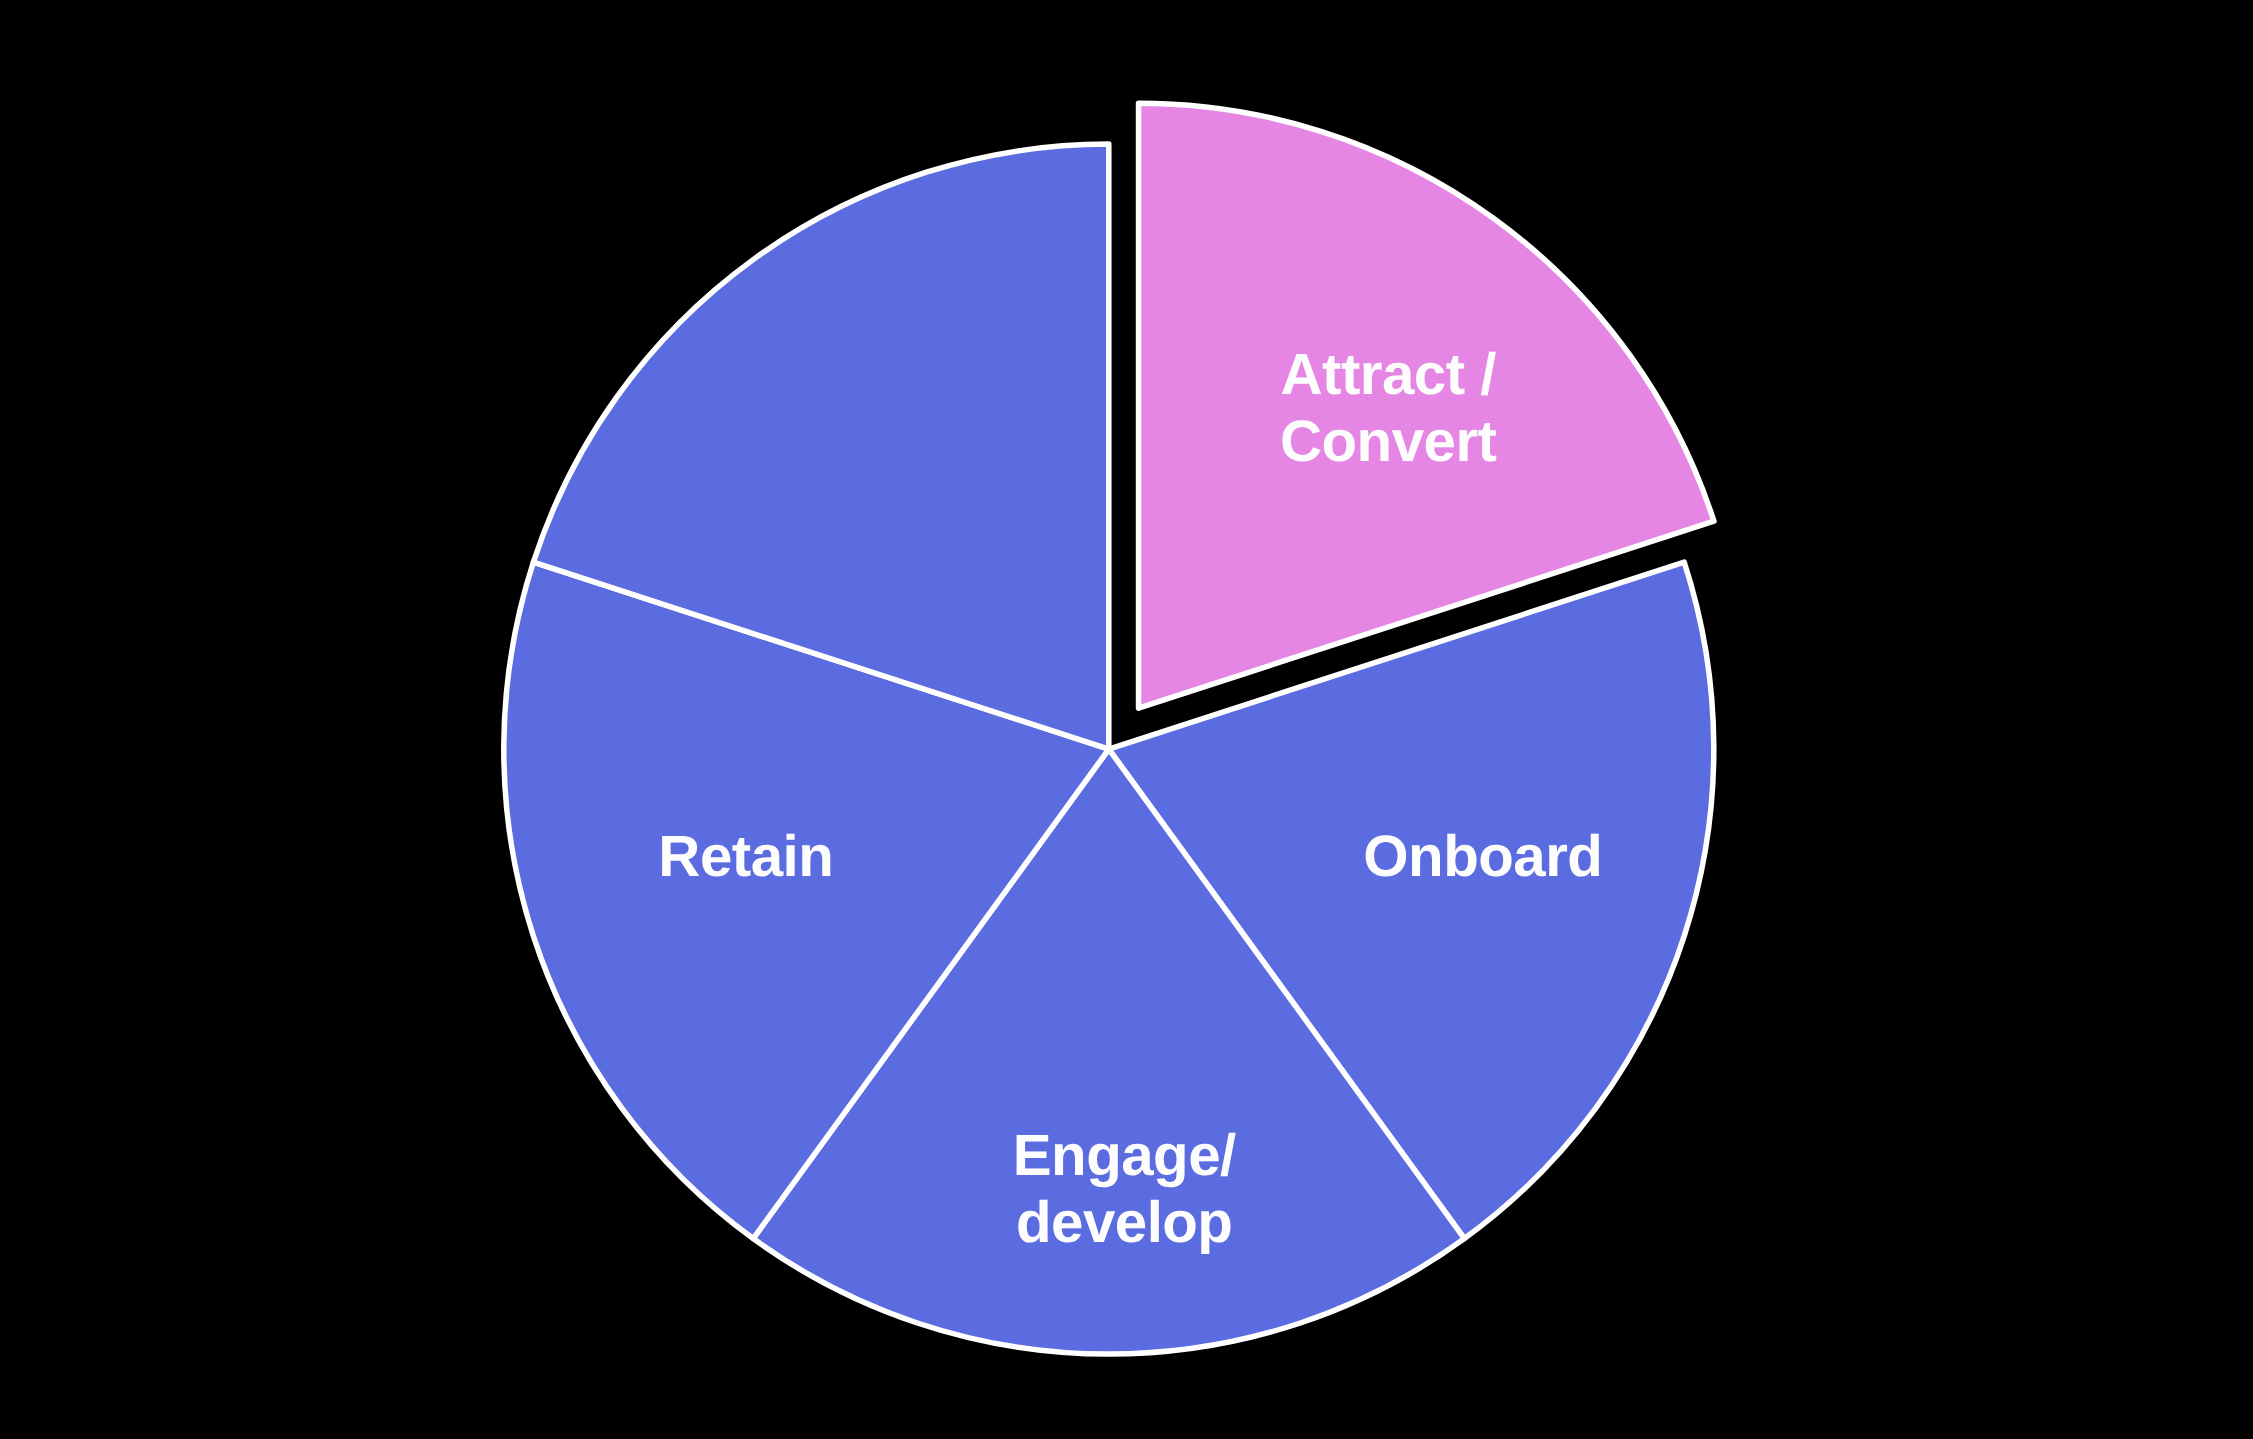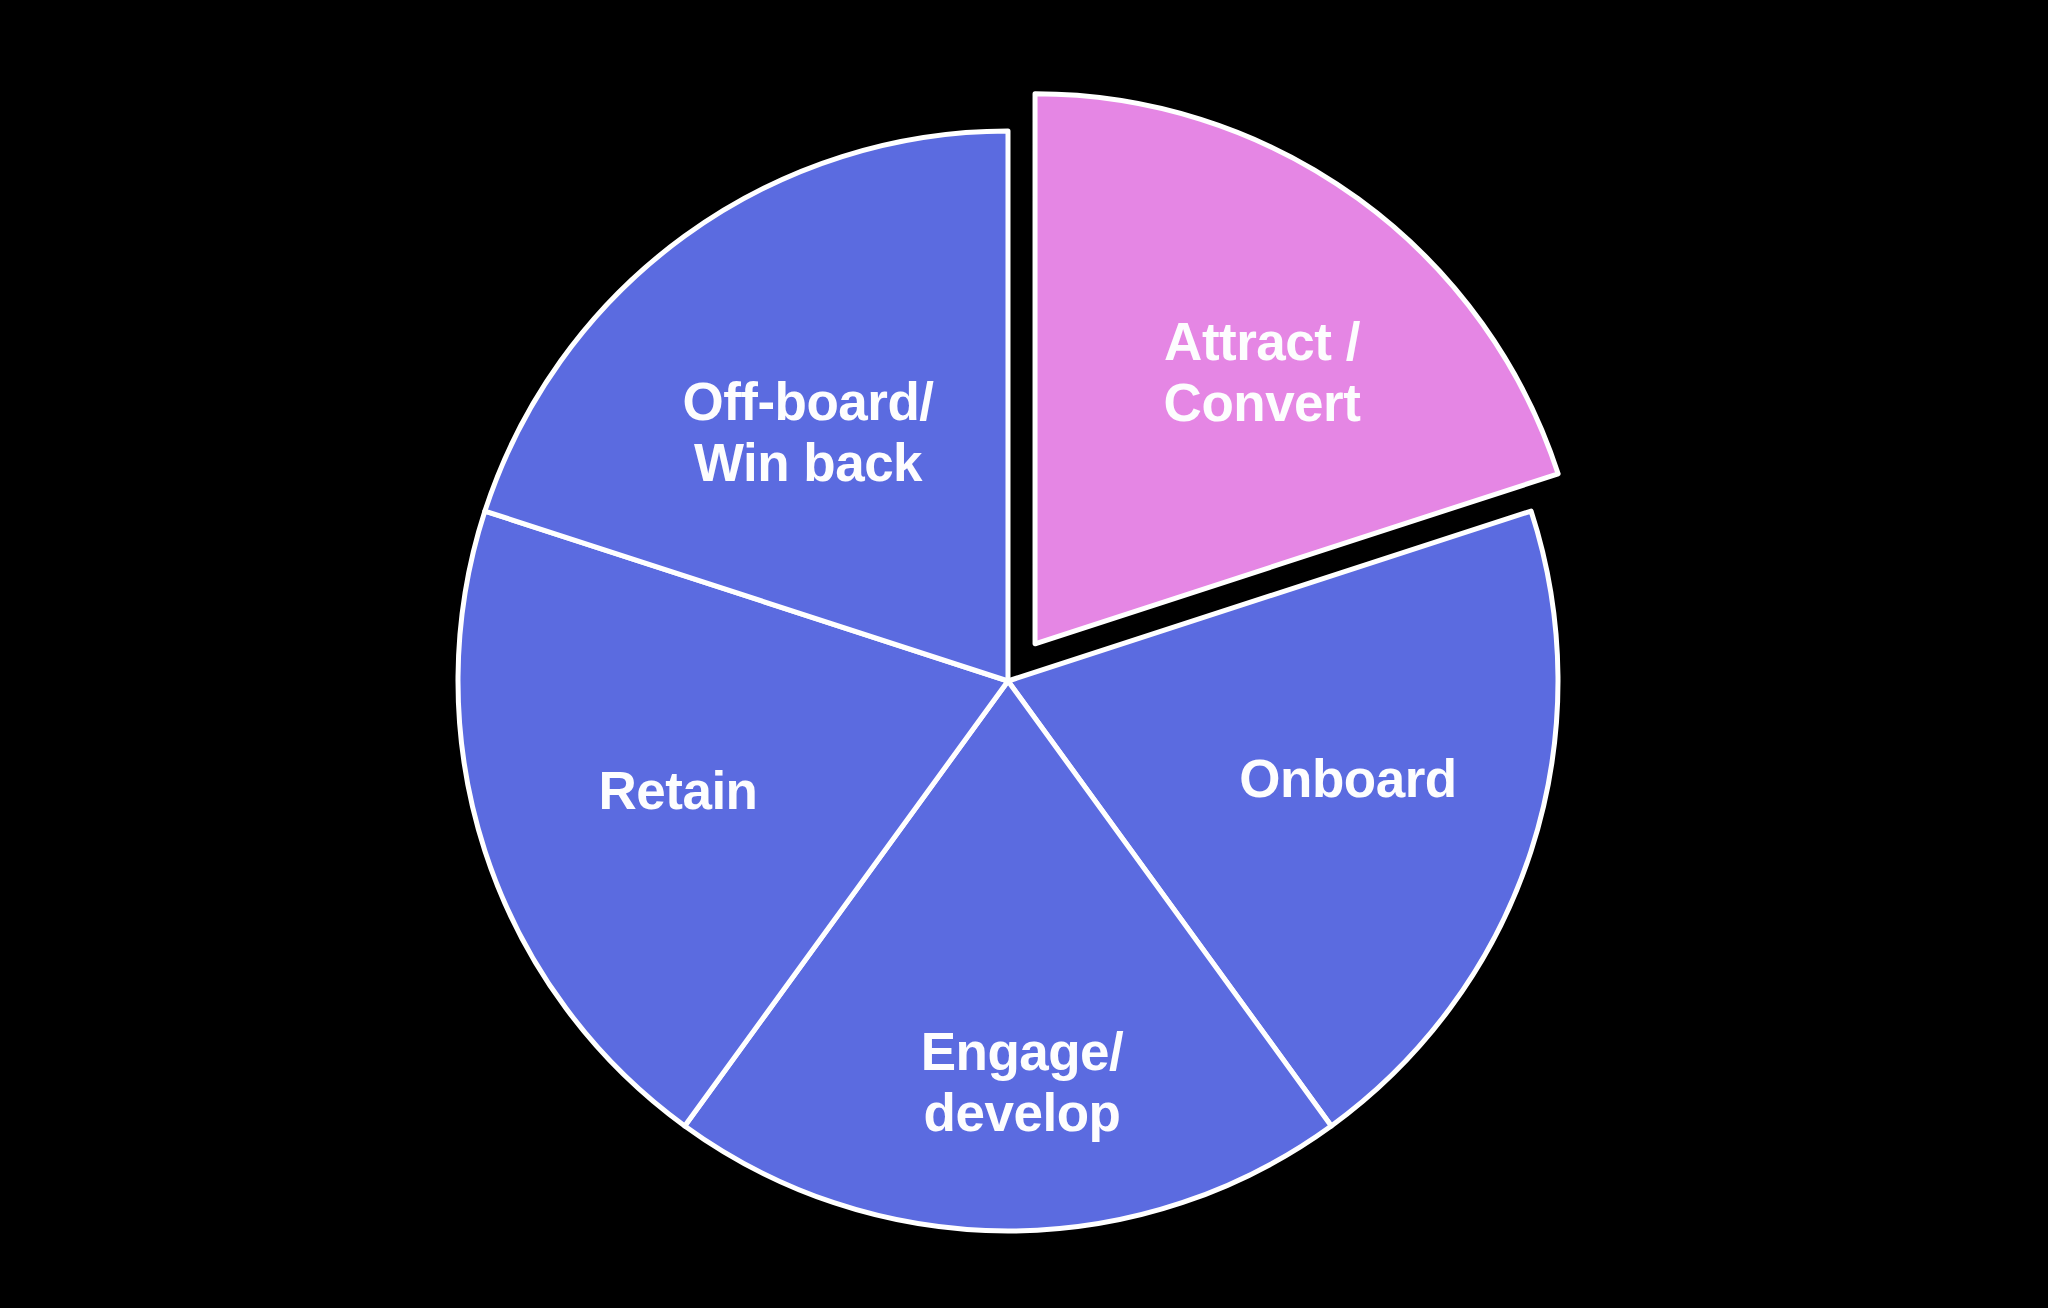--- a/index.html
+++ b/index.html
@@ -40,21 +40,21 @@
     letter-spacing: -0.5px;
     text-align: center;
     white-space: pre-line;
     transform: translate(-50%, -50%);
     pointer-events: none;
     -webkit-font-smoothing: antialiased;
   }
   #label-attract-convert { left: 1262px; top: 372px; }
   #label-onboard         { left: 1348px; top: 779px; text-align: right; }
   #label-engage-develop  { left: 1022px; top: 1082px; }
-  #label-retain          { left: 678px;  top: 779px; margin-top: 12px; }
+  #label-retain          { left: 678px;  top: 779px; }
   #label-offboard-winback{ left: 808px;  top: 432px; }
 </style>
 </head>
 <body>
 
 <div id="chart-stage">
 
   <svg id="pie-svg" viewBox="0 0 2048 1308" preserveAspectRatio="none" aria-hidden="true">
     <g id="slice-group">
         <path d="M 1035.0381216054539 643.7852182587524 L 1035.0381216054539 93.78521825875237 A 550 550 0 0 1 1558.1192055677884 473.8258713525313 Z" fill="#E586E4" stroke="#FFFFFF" stroke-width="5" stroke-linejoin="round"></path>
@@ -68,16 +68,14 @@
   <div class="slice-label" id="label-attract-convert">Attract /
 Convert</div>
 
   <div class="slice-label" id="label-onboard">Onboard</div>
 
   <div class="slice-label" id="label-engage-develop">Engage/
 develop</div>
 
   <div class="slice-label" id="label-retain">Retain</div>
 
-  <div class="slice-label" id="label-offboard-winback">Off-board/
-Win back</div>
 
 </div>
 
 </body></html>

